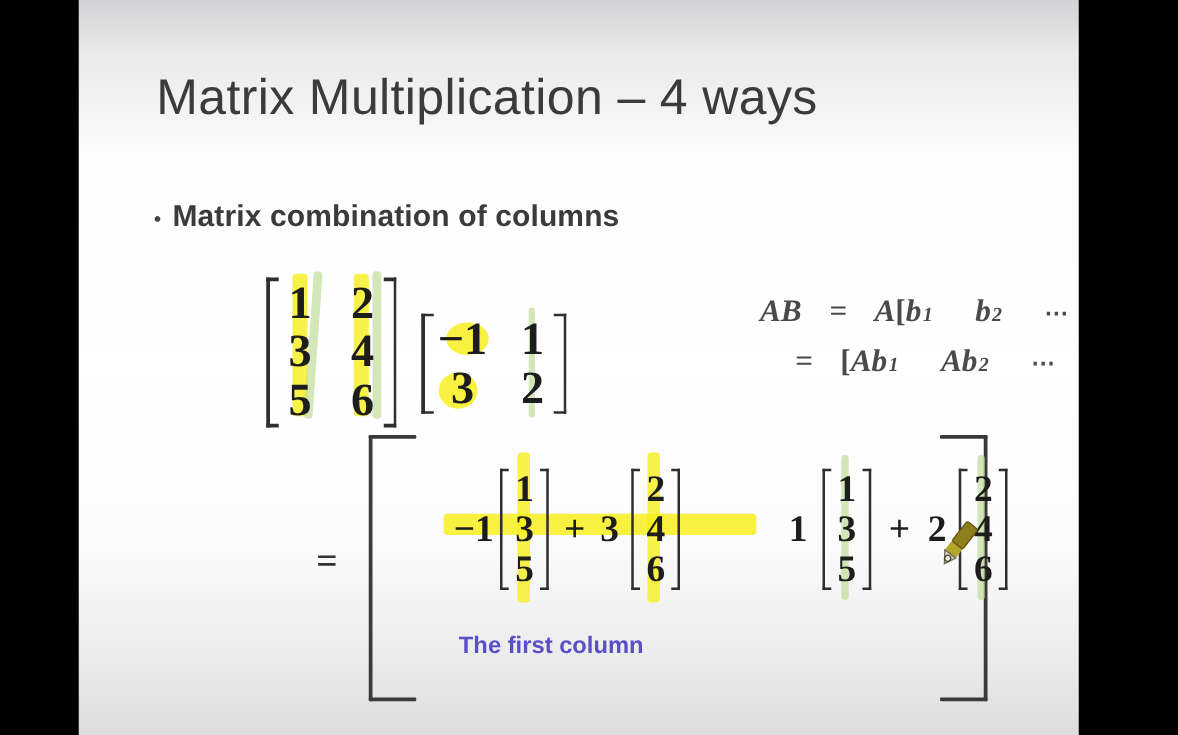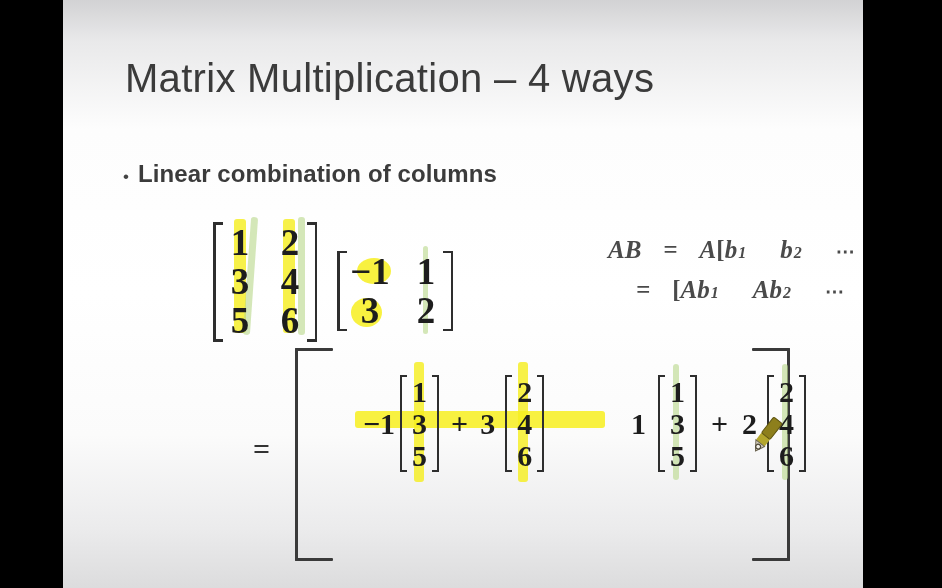--- a/index.html
+++ b/index.html
@@ -105,21 +105,21 @@
 
   <div class="bar-left"></div>
   <div class="bar-right"></div>
 
   <div id="slide">
 
     <div class="title">Matrix Multiplication – 4 ways</div>
 
     <div class="bullet-row">
       <span class="bullet-dot">•</span>
-      <span class="bullet-text">Linear combination of columns</span>
+      <span class="bullet-text">Matrix combination of columns</span>
     </div>
 
     <div id="expr-top">
 
       <div class="mtx big">
         <div class="brk brk-l">
             <span></span>
           </div>
         <div class="mtx-body">
           <div class="mcol">
@@ -288,20 +288,21 @@
             <div class="mcell">4</div>
             <div class="mcell">6</div>
           </div>
         </div>
         <div class="brk brk-r">
             <span></span>
           </div>
       </div>
     </div>
 
+    <div class="caption" id="cap1">The first column</div>
 
     <svg id="pen" viewBox="0 0 44 46">
       <g transform="rotate(38 22 23)">
         <rect x="17" y="4" width="11" height="20" rx="1.5" fill="#8d7f1c"></rect>
         <rect x="17" y="24" width="11" height="9" rx="1" fill="#b3a62c"></rect>
         <path d="M17 33 L28 33 L23.5 42 Z" fill="#d9d2c0" stroke="#6b6450" stroke-width="1"></path>
         <circle cx="23" cy="37" r="2.4" fill="#f2efe6" stroke="#4a4535" stroke-width="1.1"></circle>
         <rect x="17" y="4" width="11" height="20" rx="1.5" fill="none" stroke="#5e5410" stroke-width="1"></rect>
       </g>
     </svg>

